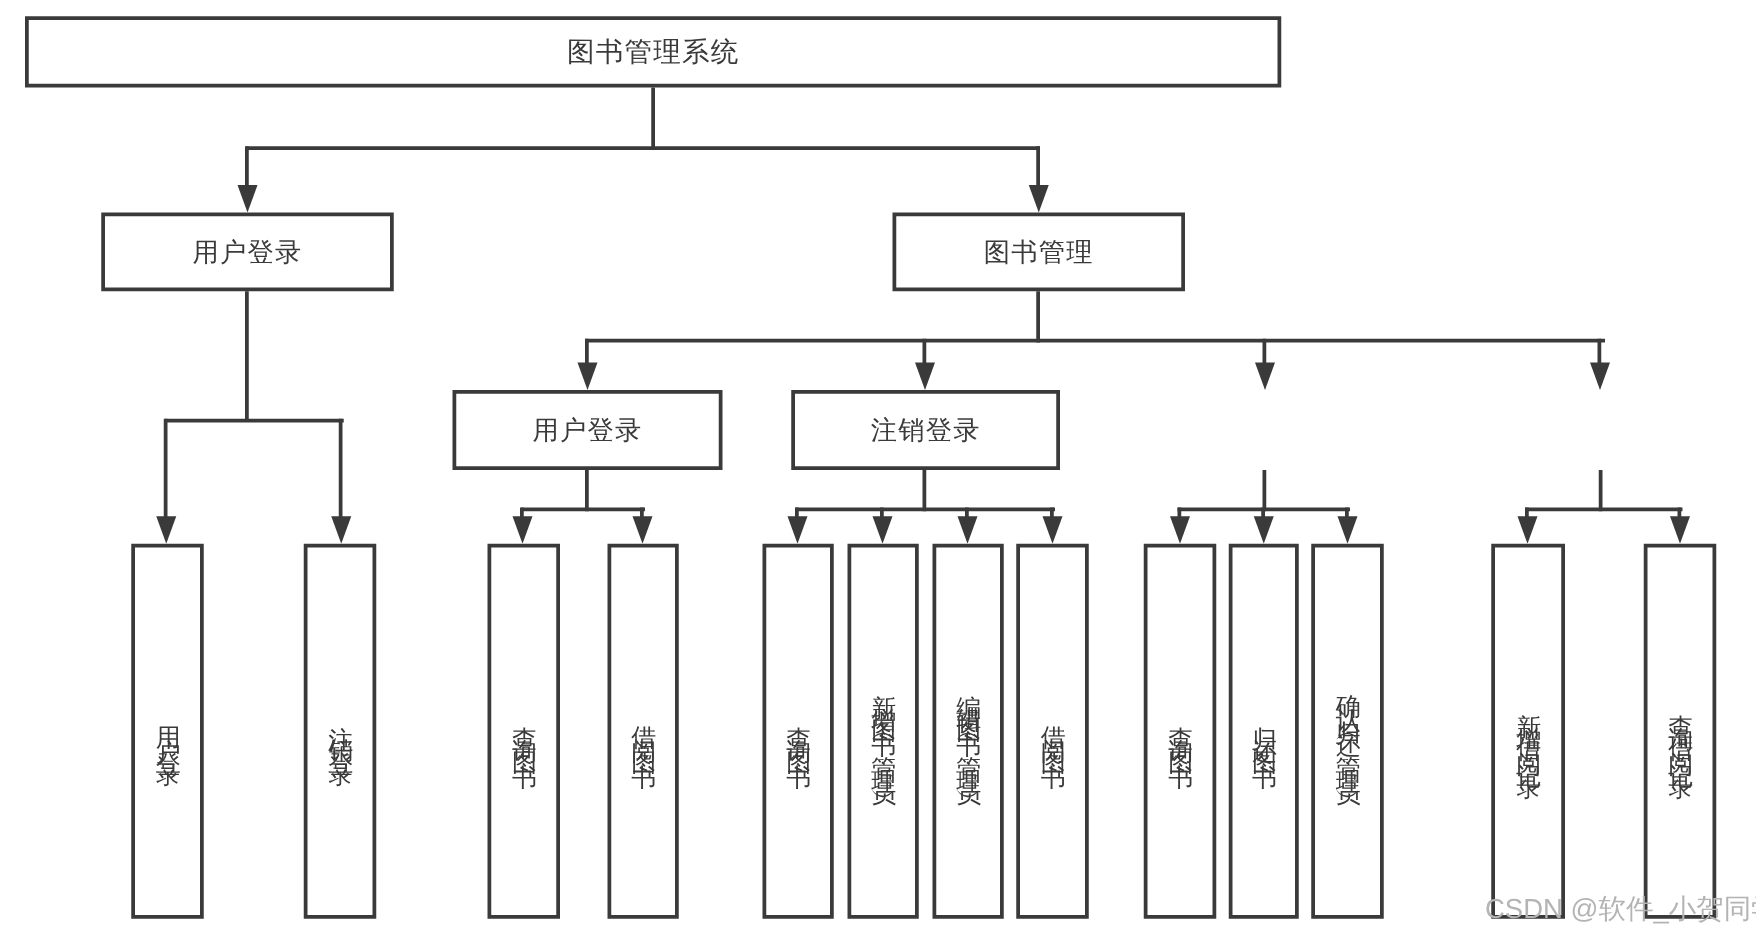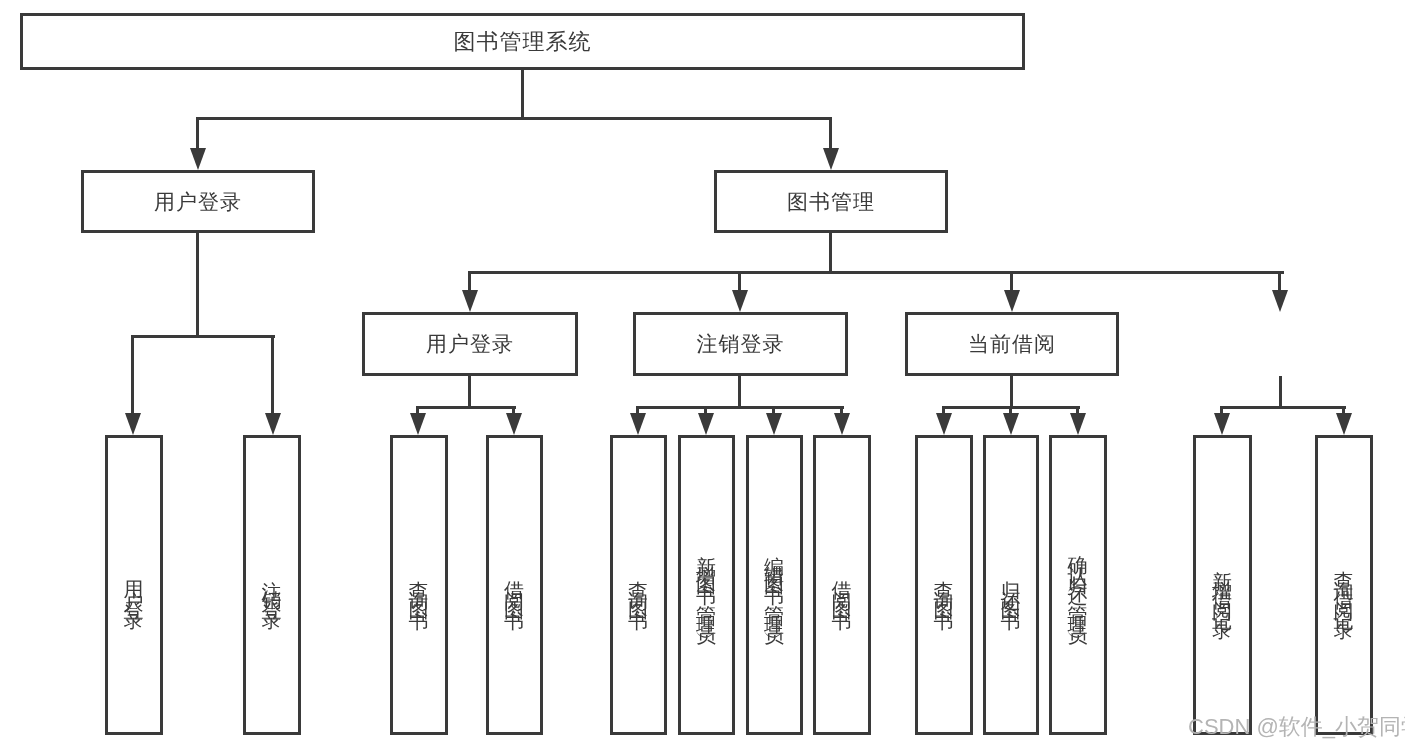--- a/index.html
+++ b/index.html
@@ -96,23 +96,20 @@
   <div class="arrow" style="left:1004px;top:290px"></div>
   <div class="vline" style="left:1278px;top:271px;height:22px"></div>
   <div class="arrow" style="left:1272px;top:290px"></div>
 
   <div class="box" style="left:362px;top:312px;width:216px;height:64px">
     <span class="lbl">用户登录</span>
   </div>
   <div class="box" style="left:633px;top:312px;width:215px;height:64px">
     <span class="lbl">注销登录</span>
   </div>
-  <div class="box" style="left:905px;top:312px;width:214px;height:64px">
-    <span class="lbl">当前借阅</span>
-  </div>
 
   <div class="vline" style="left:468px;top:376px;height:33px"></div>
   <div class="hline" style="left:417px;top:406px;width:99px"></div>
   <div class="vline" style="left:416px;top:406px;height:12px"></div>
   <div class="arrow" style="left:410px;top:413px"></div>
   <div class="vline" style="left:512px;top:406px;height:12px"></div>
   <div class="arrow" style="left:506px;top:413px"></div>
 
   <div class="vline" style="left:738px;top:376px;height:33px"></div>
   <div class="hline" style="left:636px;top:406px;width:208px"></div>

